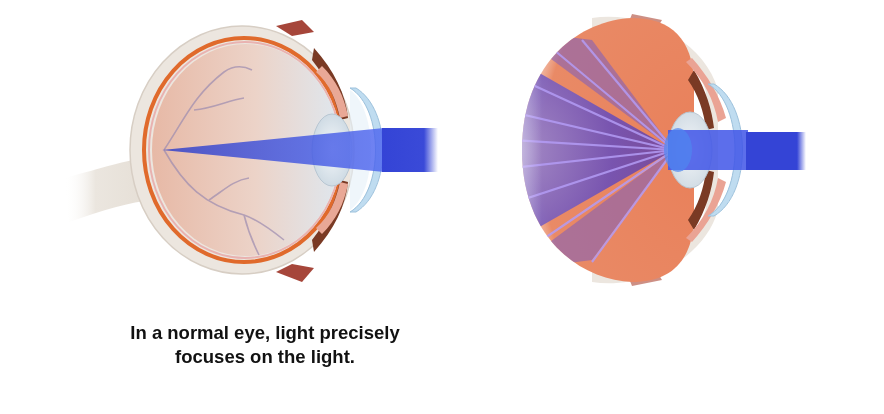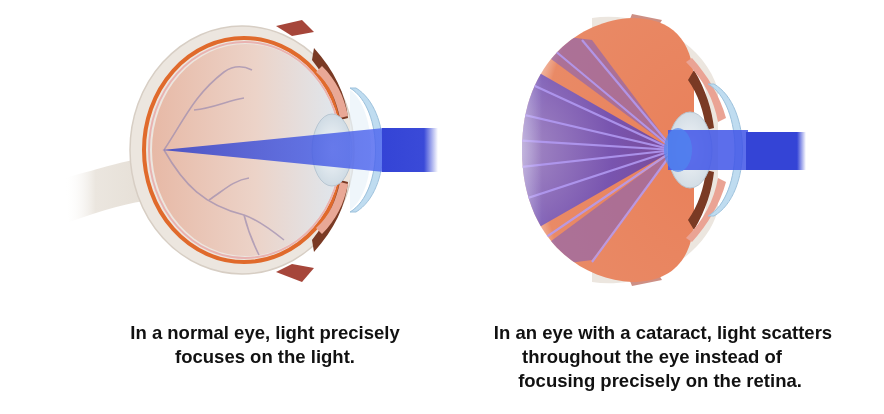--- a/index.html
+++ b/index.html
@@ -154,18 +154,13 @@
 
     <ellipse cx="248" cy="150" rx="22" ry="38" fill="url(#cLens)" stroke="#b8c6d2" stroke-width="1"></ellipse>
 
     <path d="M266 84 C302 104 302 196 266 216 L272 216 C310 194 310 106 272 84 Z" fill="#bfdcf0" stroke="#9cc1dc" stroke-width="1"></path>
 
     <rect x="226" y="130" width="80" height="40" fill="#3f55e8" opacity="0.85"></rect>
     <ellipse cx="236" cy="150" rx="14" ry="22" fill="#4f86f0" opacity="0.7"></ellipse>
 
     <rect x="304" y="132" width="60" height="38" fill="url(#cBeamOut)"></rect>
   </svg>
-  <div id="caption-cataract" class="caption">
-    <span class="l1">In an eye with a cataract, light scatters</span>
-    <span class="l2">throughout the eye instead of</span>
-    <span class="l3">focusing precisely on the retina.</span>
-  </div>
 </div>
 
 </body></html>

